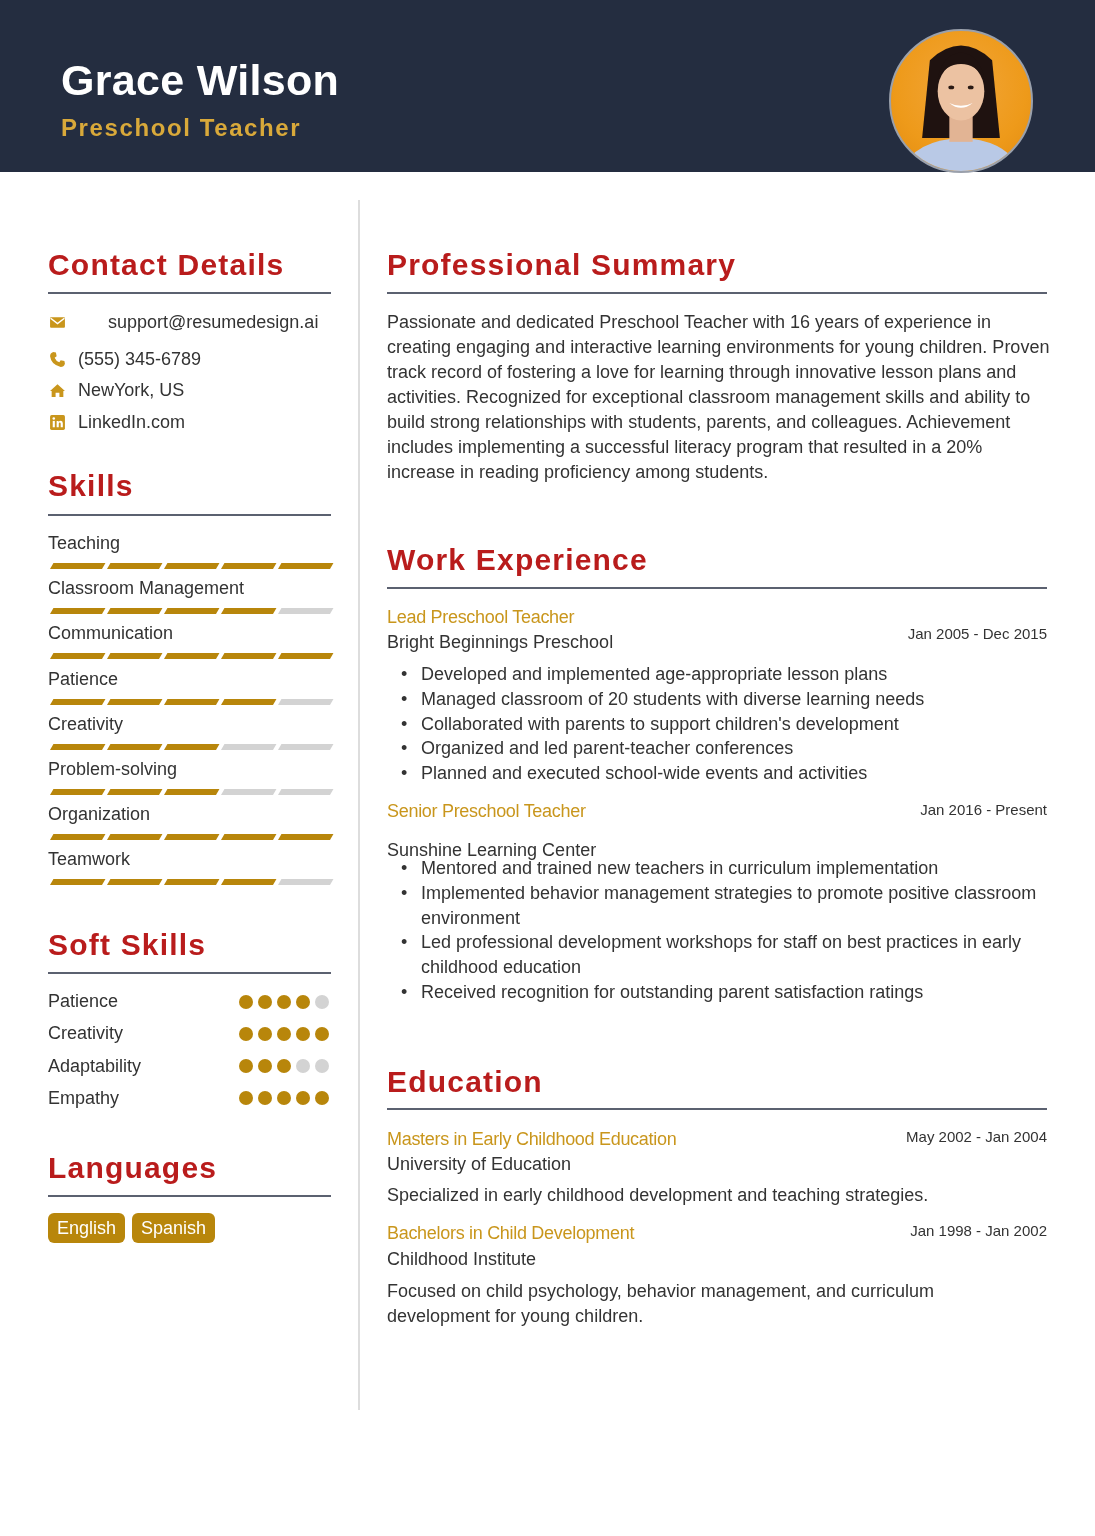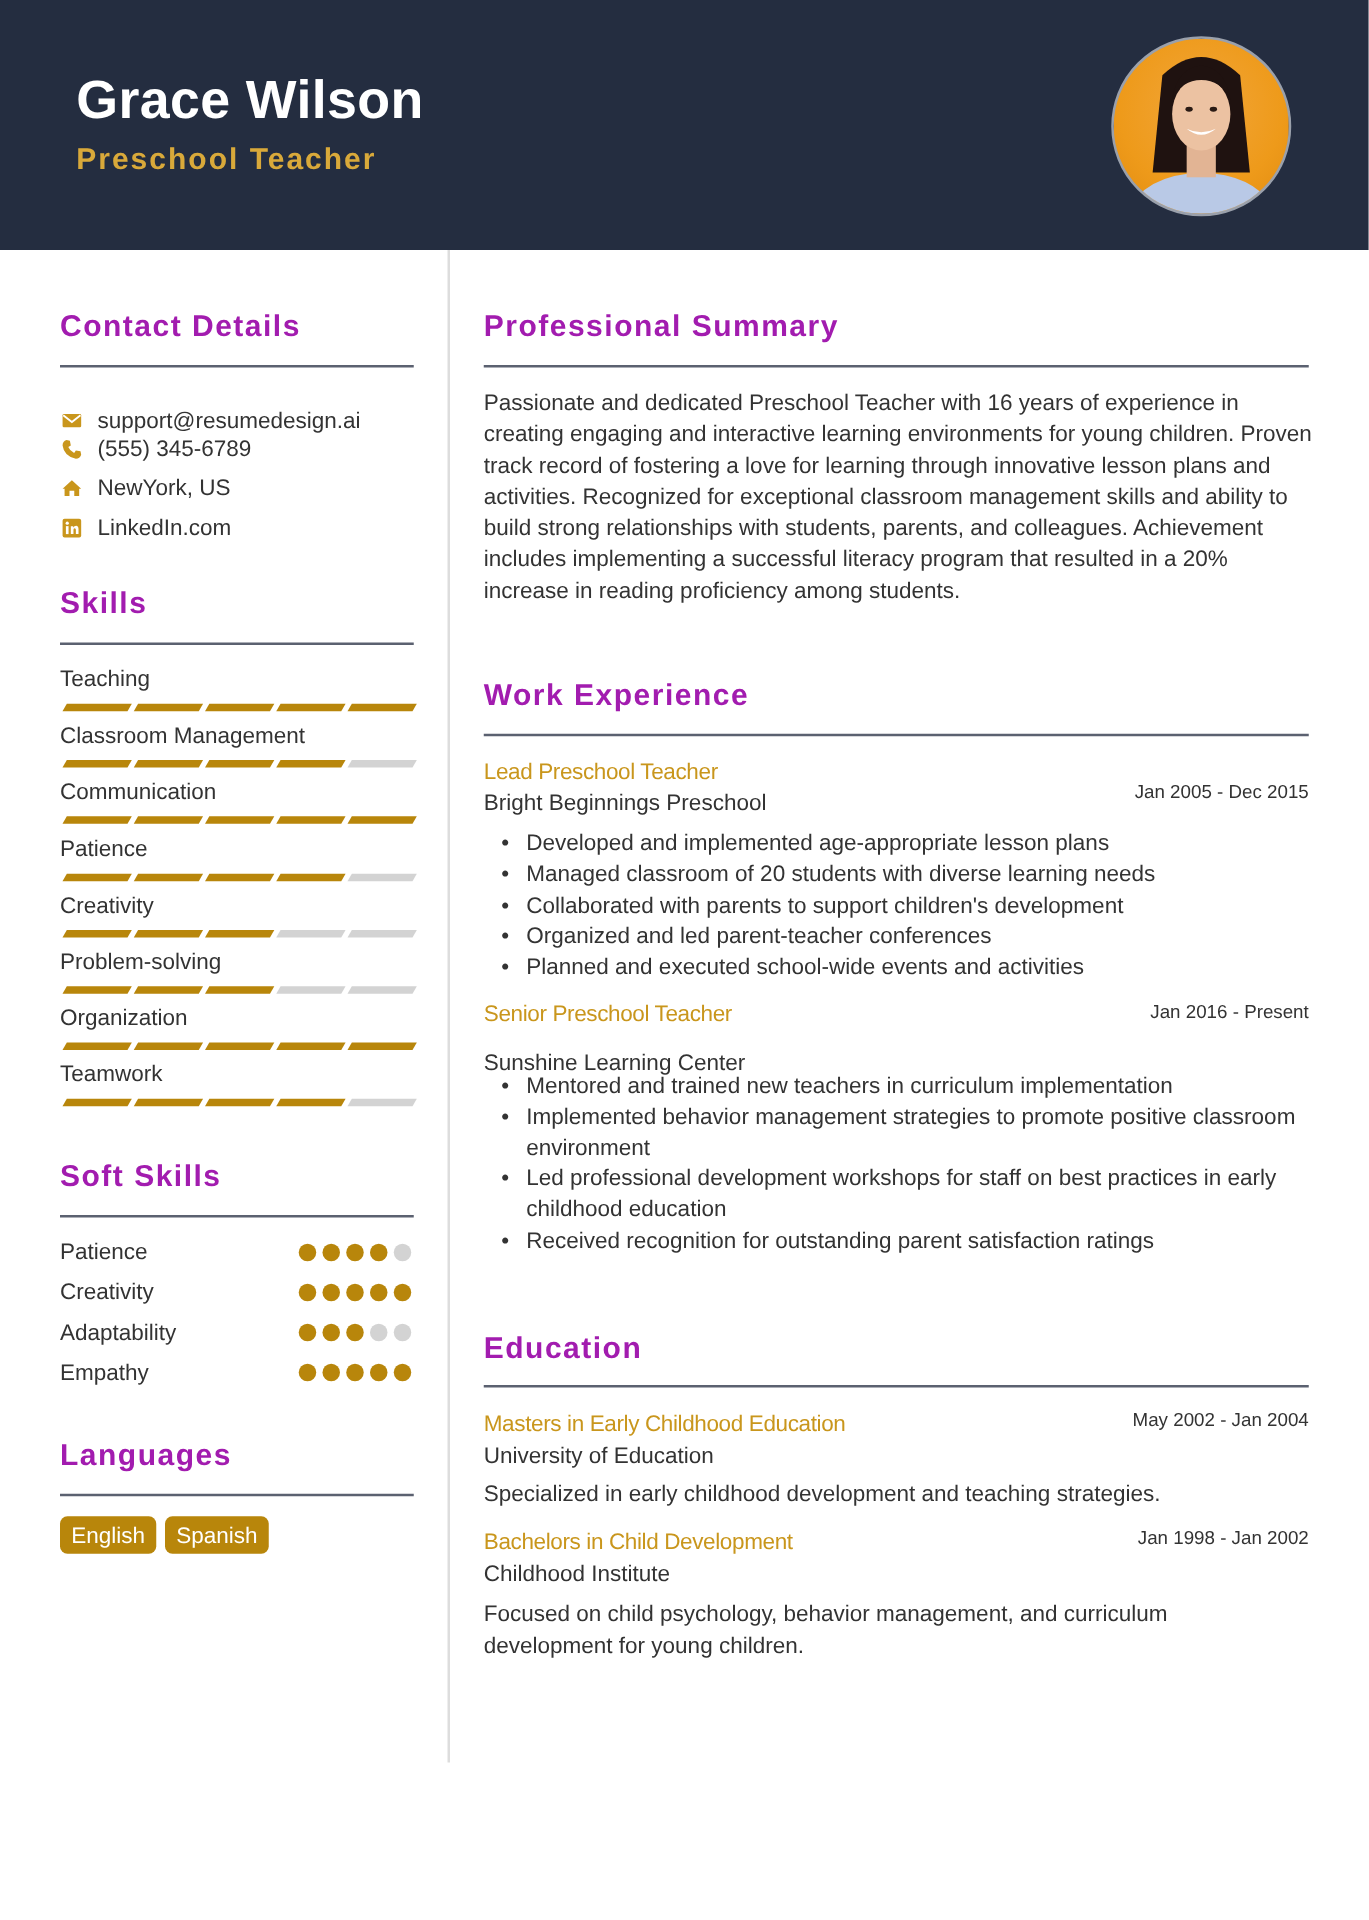--- a/index.html
+++ b/index.html
@@ -1,30 +1,30 @@
 <!DOCTYPE html>
 <html><head>
 <meta charset="utf-8">
 <style>
   * { box-sizing: border-box; margin: 0; padding: 0; }
   html, body { width: 1095px; height: 1536px; background: #ffffff; }
   body { font-family: "Liberation Sans", "DejaVu Sans", sans-serif; color: #333; position: relative; overflow: hidden; }
 
-  .header { position: absolute; left: 0; top: 0; width: 1095px; height: 200px; background: #242d40; }
+  .header { position: absolute; left: 0; top: 0; width: 1095px; height: 172px; background: #242d40; }
   .name { position: absolute; left: 61px; top: 56px; font-size: 43px; font-weight: bold; color: #ffffff; letter-spacing: 0.3px; }
   .role { position: absolute; left: 61px; top: 114px; font-size: 24px; font-weight: bold; color: #d9a93a; letter-spacing: 1.6px; }
   .avatar { position: absolute; left: 889px; top: 29px; width: 144px; height: 144px; border-radius: 50%; border: 2px solid #9aa0ab; overflow: hidden; background: radial-gradient(circle at 50% 40%, #f2a63a 0%, #ee9a1a 60%, #e08a10 100%); }
   .avatar svg { width: 100%; height: 100%; display: block; }
 
   .divider-v { position: absolute; left: 358px; top: 200px; width: 2px; height: 1210px; background: #dddddd; }
 
   .left { position: absolute; left: 48px; top: 0; width: 283px; }
   .right { position: absolute; left: 387px; top: 0; width: 660px; }
 
-  .sec-title { position: absolute; font-size: 24px; font-weight: bold; color: #a21caf; letter-spacing: 1.2px; }
+  .sec-title { position: absolute; font-size: 30px; font-weight: bold; color: #b91c1c; letter-spacing: 1.2px; }
   .sec-line { position: absolute; height: 2px; background: #5b6170; }
   .left .sec-line { width: 283px; }
   .right .sec-line { width: 660px; }
 
   .contact { position: absolute; left: 0; display: flex; align-items: center; font-size: 18px; color: #333; }
   .contact .ico { width: 18px; height: 18px; margin-right: 12px; display: inline-flex; align-items: center; justify-content: center; }
   .contact .ico svg { width: 17px; height: 17px; }
 
   .skill-label { position: absolute; left: 0; font-size: 18px; color: #333; }
   .bars { position: absolute; left: 1px; display: flex; gap: 4px; }
@@ -69,21 +69,21 @@
     </svg>
   </div>
 </div>
 
 <div class="divider-v"></div>
 
 <div class="left">
   <div class="sec-title" style="top:248px;">Contact Details</div>
   <div class="sec-line" style="top:292px;"></div>
 
-  <div class="contact" style="top:326px;">
+  <div class="contact" style="top:312px;gap:30px;">
     <span class="ico">
       <svg viewBox="0 0 16 16">
           <rect x="1" y="3" width="14" height="10" rx="1" fill="#c9961c"></rect>
           <path d="M1.5 4 L8 9 L14.5 4" fill="none" stroke="#ffffff" stroke-width="1.4"></path>
         </svg>
     </span>
     <span>support@resumedesign.ai</span>
   </div>
   <div class="contact" style="top:349px;">
     <span class="ico">

